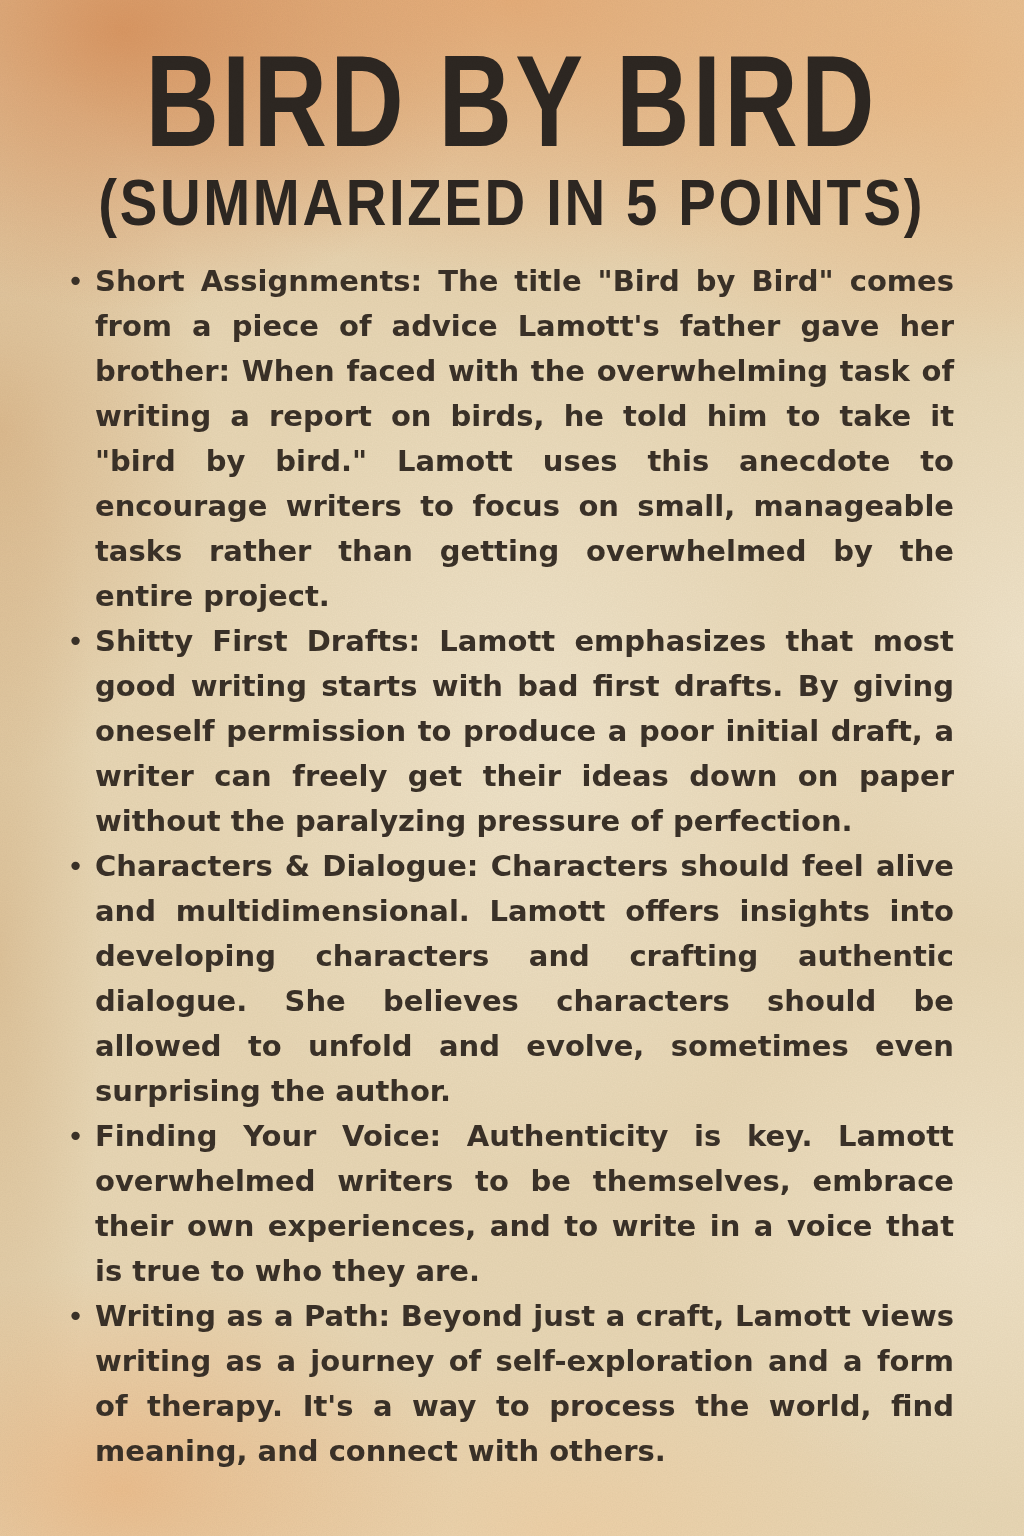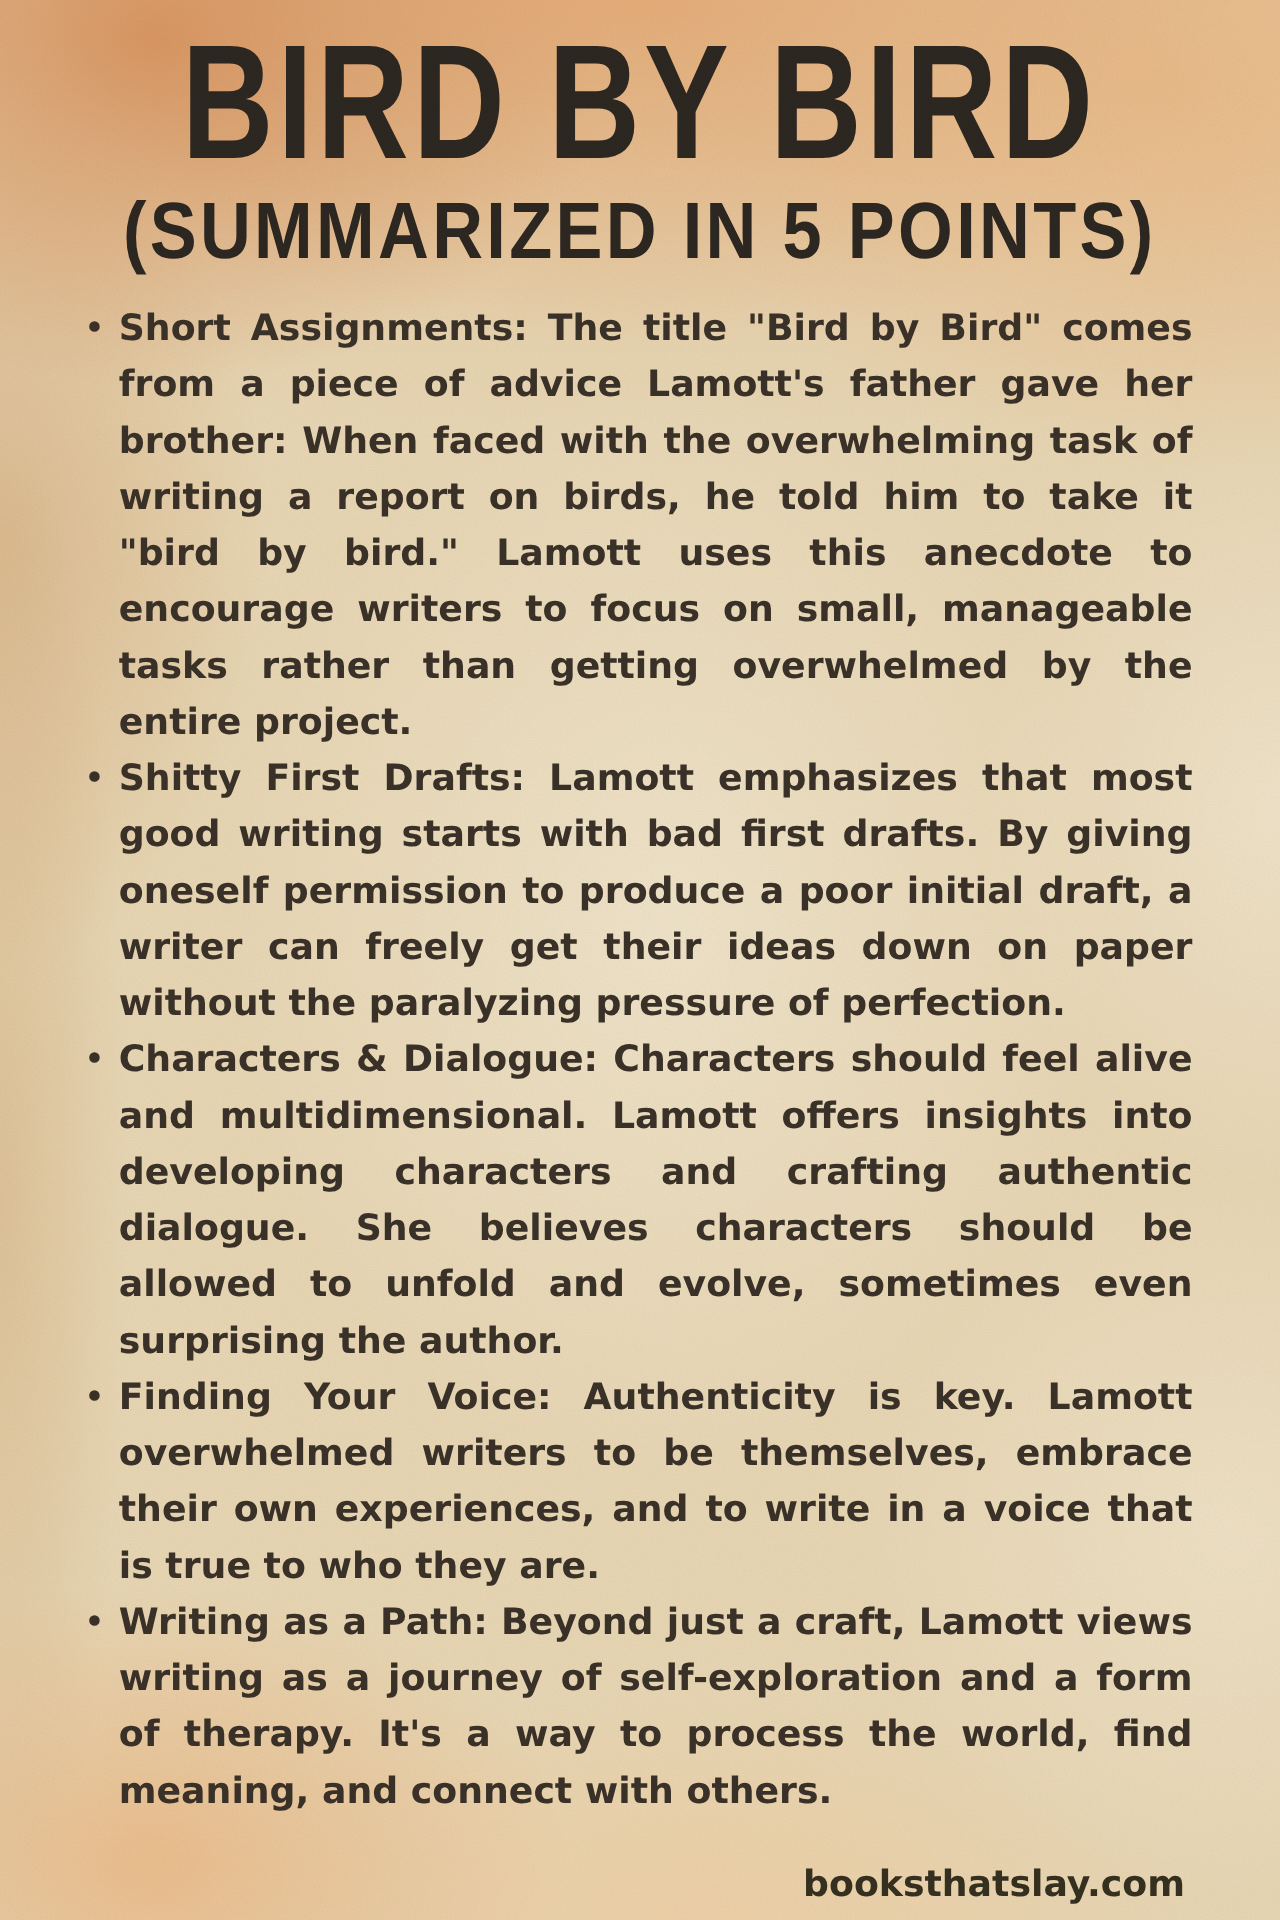--- a/index.html
+++ b/index.html
@@ -28,21 +28,21 @@
       linear-gradient(180deg, rgba(226,168,116,0.35) 0%, rgba(231,214,181,0) 22%);
     color: #3a3128;
   }
   .texture {
     position: absolute;
     inset: 0;
     opacity: 0.10;
     mix-blend-mode: multiply;
     pointer-events: none;
   }
-  .title-wrap { text-align: center; padding-top: 17px; }
+  .title-wrap { text-align: center; padding-top: 36px; }
   .title {
     display: inline-block;
     font-family: "Liberation Sans", sans-serif;
     font-weight: 800;
     font-size: 124px;
     line-height: 1.05;
     letter-spacing: 4px;
     color: #2d2722;
     transform: scaleX(0.82) scaleY(1.05);
     transform-origin: 50% 50%;
@@ -126,21 +126,20 @@
     <li class="bullet">
       <span class="dot">•</span>
       <span class="btext">Finding Your Voice: Authenticity is key. Lamott overwhelmed writers to be themselves, embrace their own experiences, and to write in a voice that is true to who they are.</span>
     </li>
     <li class="bullet">
       <span class="dot">•</span>
       <span class="btext">Writing as a Path: Beyond just a craft, Lamott views writing as a journey of self-exploration and a form of therapy. It's a way to process the world, find meaning, and connect with others.</span>
     </li>
   </ul>
 
-  <div class="watermark">booksthatslay.com</div>
 
   <svg class="texture" width="1024" height="1536" xmlns="http://www.w3.org/2000/svg">
     <filter id="grain">
       <feTurbulence type="fractalNoise" baseFrequency="0.8" numOctaves="2" seed="7" result="n"></feTurbulence>
       <feColorMatrix in="n" type="matrix" values="0 0 0 0 0.35  0 0 0 0 0.28  0 0 0 0 0.20  0 0 0 0.9 0"></feColorMatrix>
     </filter>
     <rect width="1024" height="1536" filter="url(#grain)"></rect>
   </svg>
 
 </div>

